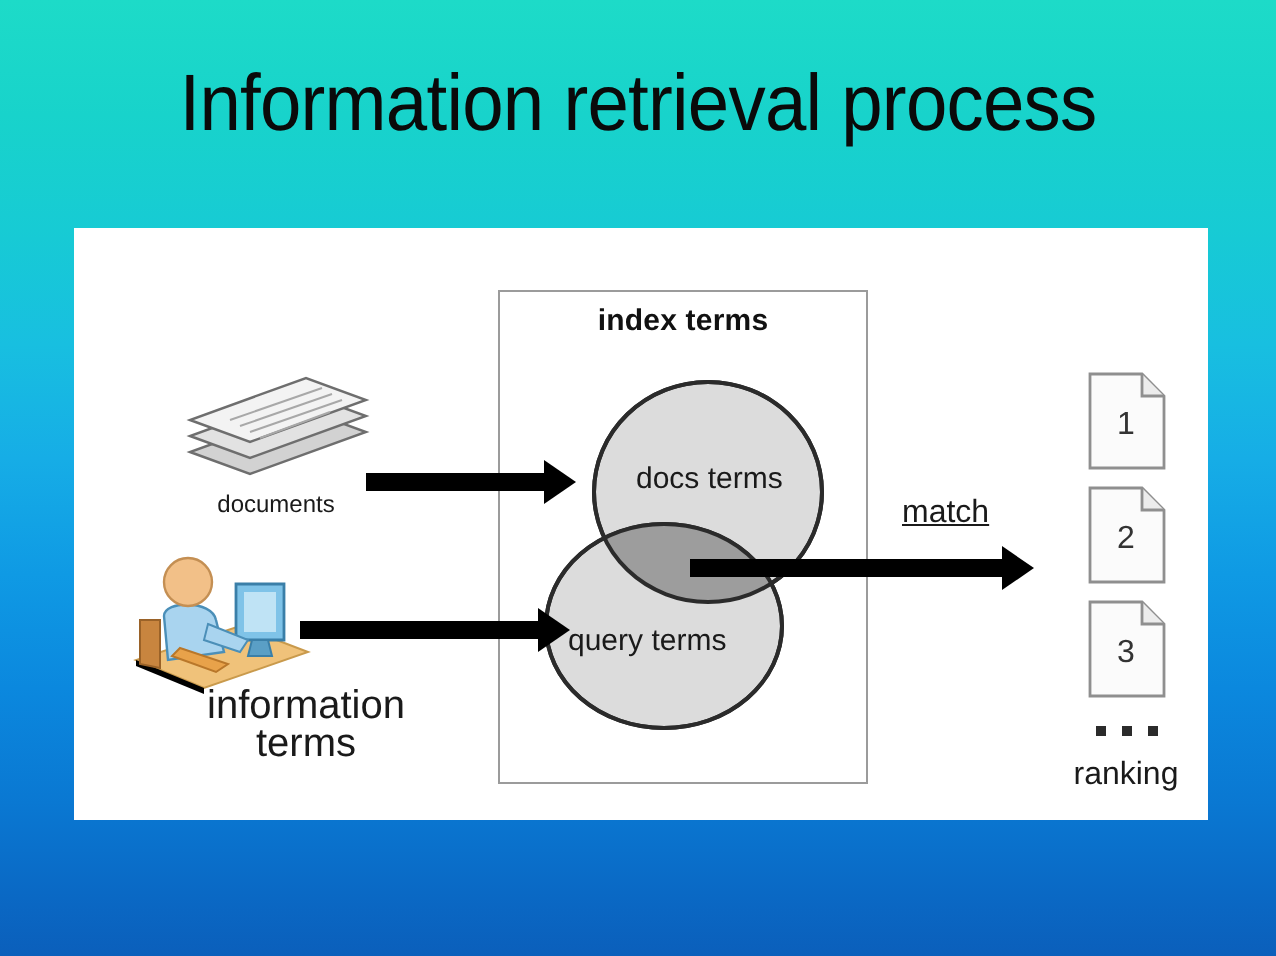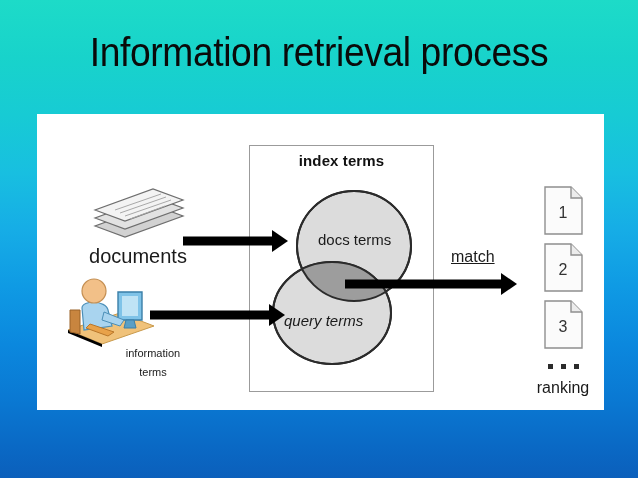--- a/index.html
+++ b/index.html
@@ -116,21 +116,21 @@
   }
   .venn-label {
     position: absolute;
     z-index: 5;
     font-size: 15px;
     color: #1a1a1a;
     white-space: nowrap;
     text-align: right;
   }
   #docs-terms-label { left: 281px; top: 117px; }
-  #query-terms-label { left: 247px; top: 198px; font-style: italic; }
+  #query-terms-label { left: 247px; top: 198px; }
 
   
   .arrow {
     position: absolute;
     z-index: 6;
   }
   .arrow .shaft {
     position: absolute;
     left: 0;
     top: 50%;
@@ -174,39 +174,39 @@
     width: 96px;
     height: 58px;
     z-index: 4;
   }
   #documents-label {
     position: absolute;
     left: 36px;
     top: 131px;
     width: 130px;
     text-align: center;
-    font-size: 20px;
+    font-size: 12px;
     color: #1a1a1a;
     z-index: 4;
   }
   #person-icon {
     position: absolute;
     left: 25px;
     top: 160px;
     width: 96px;
     height: 74px;
     z-index: 4;
   }
   #information-need-label {
     position: absolute;
     left: 46px;
     top: 230px;
     width: 140px;
     text-align: center;
-    font-size: 11px;
+    font-size: 20px;
     line-height: 19px;
     color: #1a1a1a;
     z-index: 4;
   }
 
   
   #ranking-column {
     position: absolute;
     left: 489px;
     top: 72px;

